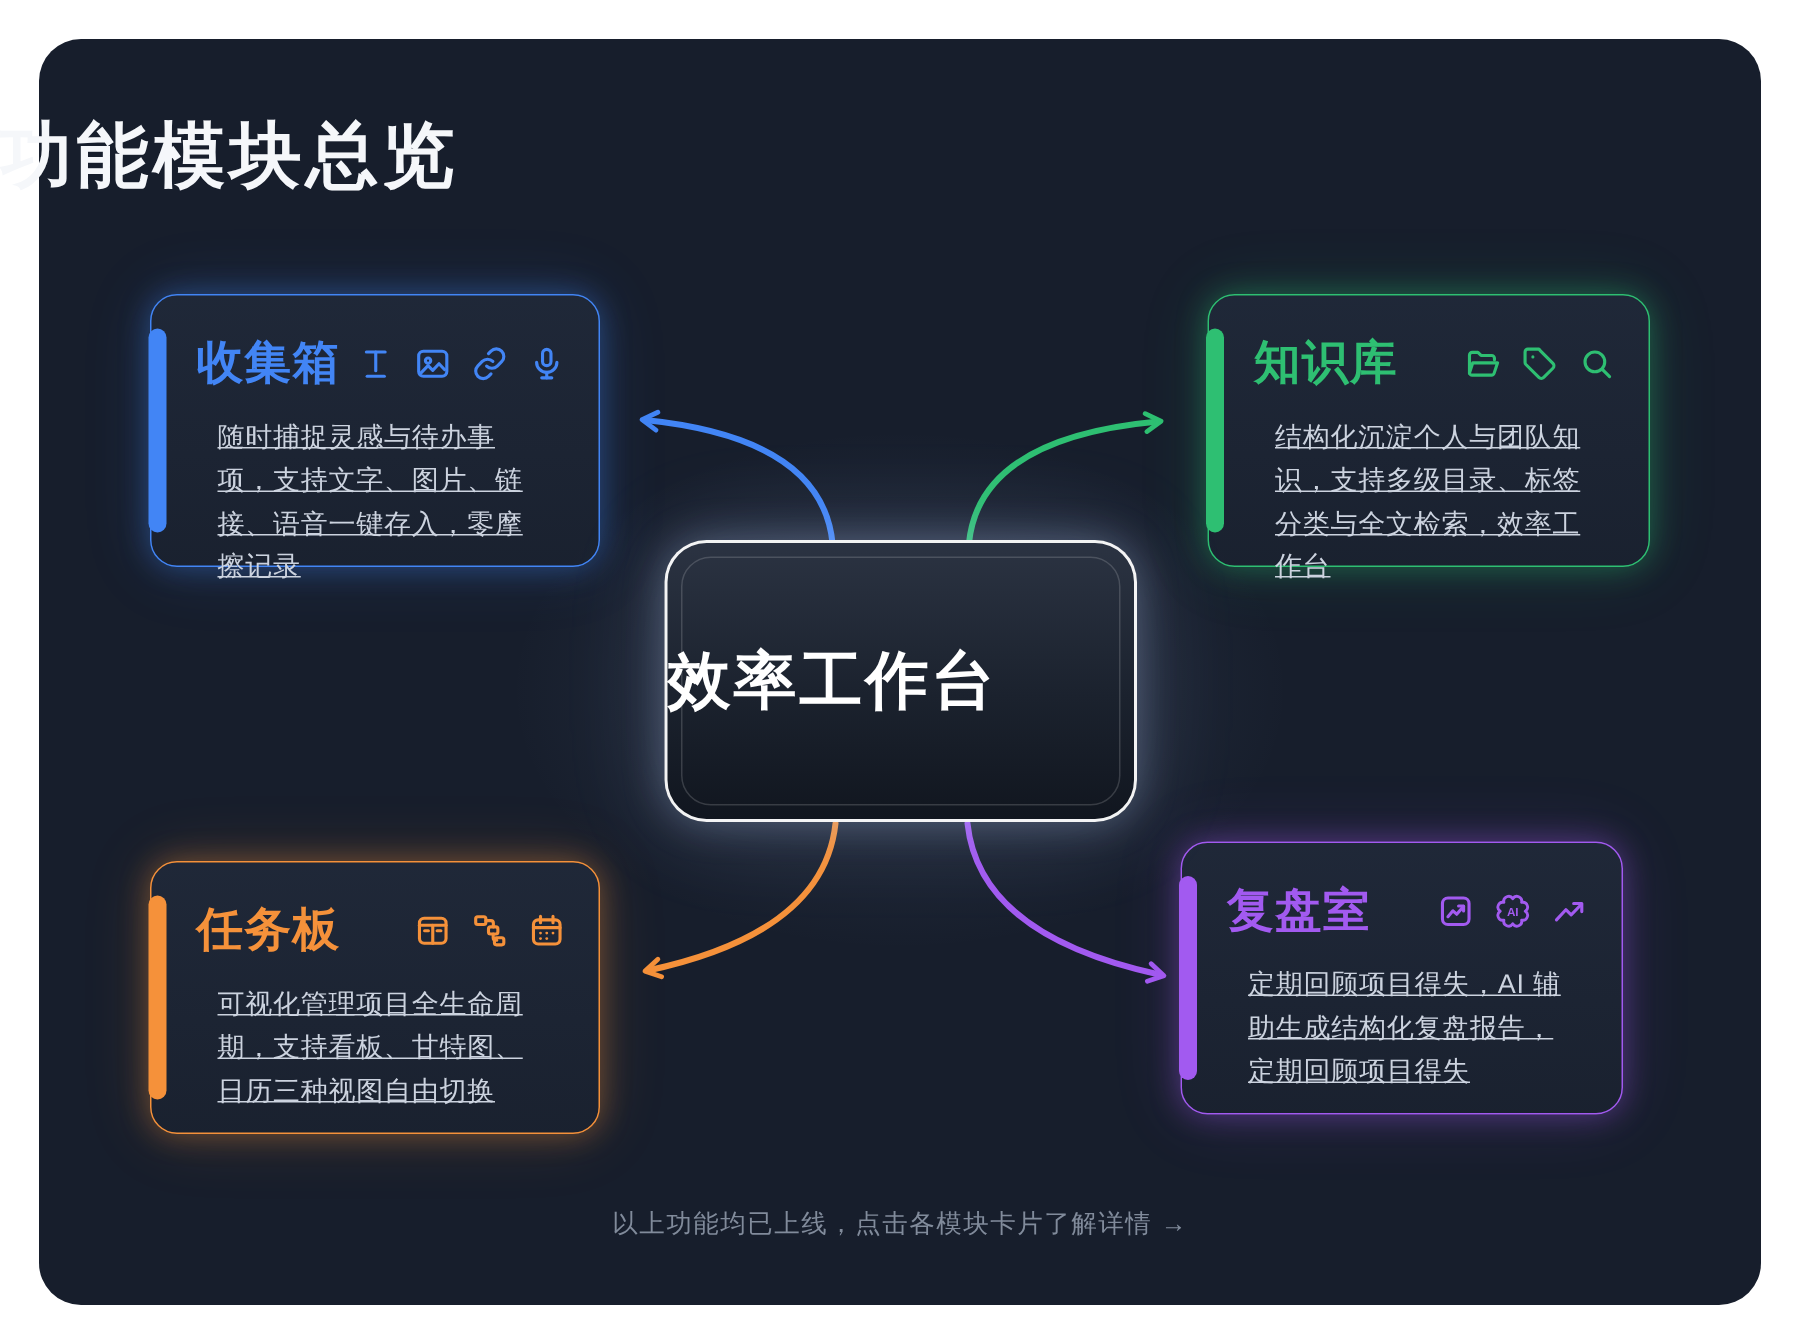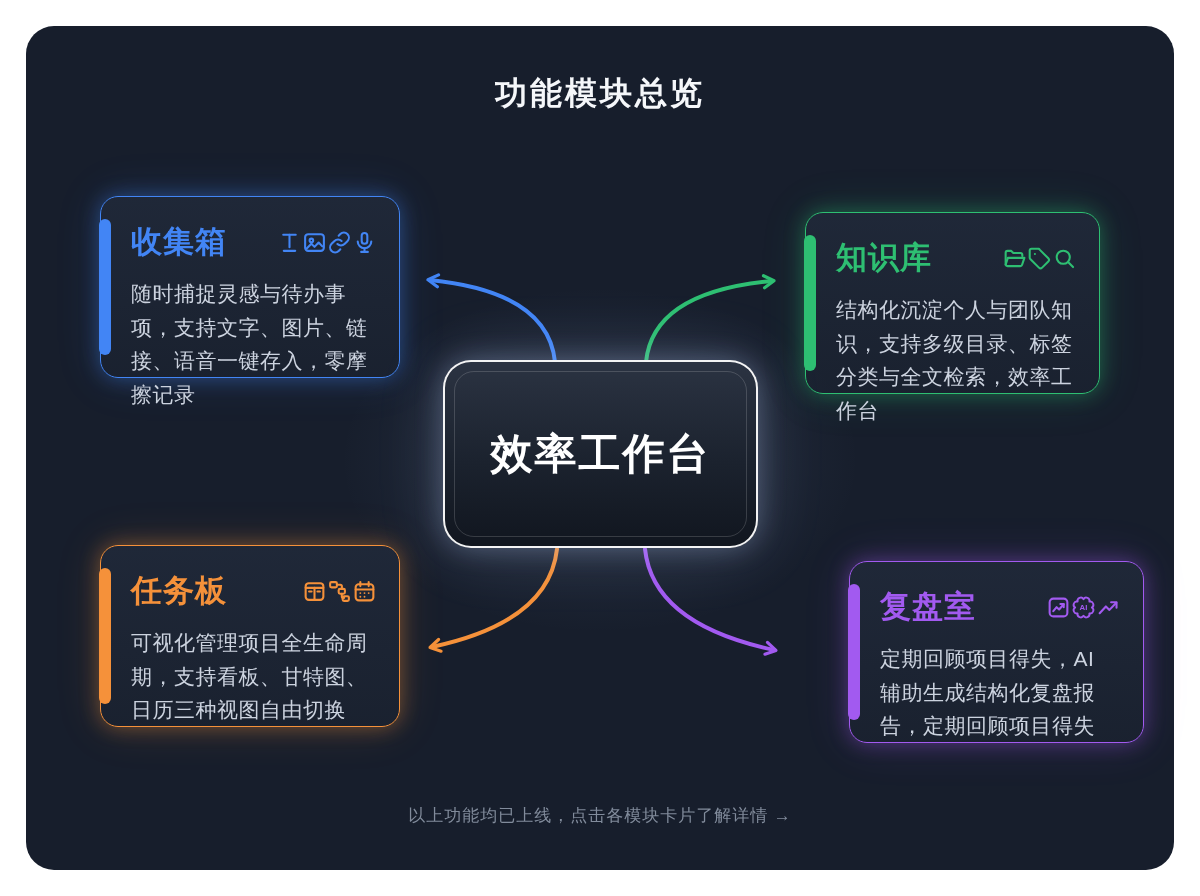--- a/index.html
+++ b/index.html
@@ -1,44 +1,44 @@
 <!DOCTYPE html>
 <html><head>
 <meta charset="utf-8">
 <style>
   html,body{margin:0;padding:0;background:#ffffff;}
   .canvas{position:relative;width:1200px;height:896px;background:#ffffff;overflow:hidden;
           font-family:"Liberation Sans","DejaVu Sans",sans-serif;}
   .panel{position:absolute;left:26px;top:26px;right:26px;bottom:26px;background:#171e2c;
          border-radius:28px;}
-  .page-title{position:absolute;left:0;top:72px;width:100%;text-align:center;margin:0;
-              color:#f5f7fa;font-size:32px;font-weight:800;letter-spacing:3px;}
+  .page-title{position:absolute;left:0;top:72px;width:100%;text-align:left;margin:0;
+              color:#f5f7fa;font-size:48px;font-weight:800;letter-spacing:3px;}
   .center-glow{position:absolute;left:330px;top:280px;width:540px;height:360px;pointer-events:none;
                background:radial-gradient(ellipse at center,rgba(160,190,235,0.13),rgba(160,190,235,0.0) 68%);}
   svg.arrows{position:absolute;left:0;top:0;width:1200px;height:896px;pointer-events:none;}
 
   .card{position:absolute;width:300px;height:182px;box-sizing:border-box;border-radius:18px;
         background:linear-gradient(180deg,rgba(38,48,66,0.55),rgba(28,36,50,0.55));
         border:1.5px solid var(--accent);
         box-shadow:0 0 20px 0 color-mix(in srgb,var(--accent) 38%,transparent),
                    0 0 46px 0 color-mix(in srgb,var(--accent) 16%,transparent);
         padding:24px 22px 0 30px;cursor:pointer;}
   .accent-bar{position:absolute;left:-2px;top:22px;bottom:22px;width:12px;border-radius:6px;
               background:var(--accent);}
   .card-head{display:flex;justify-content:space-between;}
   .card-title{margin:0;font-size:31px;font-weight:800;color:var(--accent);letter-spacing:1px;}
-  .card-icons{display:flex;align-items:center;color:var(--accent);}
+  .card-icons{display:flex;align-items:center;gap:13px;color:var(--accent);}
   .card-icons svg{display:block;}
-  .card-desc{margin:14px 0 0;color:#ccd3df;font-size:21px;line-height:1.6;letter-spacing:0.5px;}
+  .card-desc{margin:14px 14px 0;color:#ccd3df;font-size:18px;line-height:1.6;letter-spacing:0.5px;text-decoration:underline;}
 
   .center-node{position:absolute;left:443px;top:360px;width:315px;height:188px;box-sizing:border-box;
                border:2.5px solid rgba(255,255,255,0.95);border-radius:28px;
                background:linear-gradient(180deg,#2b3342 0%,#1b222e 55%,#11161f 100%);
                box-shadow:0 0 28px rgba(190,210,255,0.30),0 0 70px rgba(190,210,255,0.14);
-               display:flex;flex-direction:column;align-items:center;justify-content:center;}
+               display:flex;flex-direction:column;justify-content:center;}
   .center-node::before{content:"";position:absolute;left:9px;top:9px;right:9px;bottom:9px;
                border:1.5px solid rgba(255,255,255,0.16);border-radius:20px;pointer-events:none;}
   .center-title{margin:0;color:#ffffff;font-size:42px;font-weight:800;letter-spacing:2px;}
   .center-subtitle{margin:12px 0 0;color:#eef1f6;font-size:23px;font-weight:500;letter-spacing:1px;}
 
   .footer-note{position:absolute;left:0;top:804px;width:100%;text-align:center;
                color:#818b9b;font-size:17px;letter-spacing:1px;}
 </style>
 </head>
 <body>
@@ -93,21 +93,21 @@
           <rect x="9.3" y="2.8" width="5.4" height="10.4" rx="2.7"></rect>
             <path d="M5.5 11a6.5 6.5 0 0 0 13 0"></path>
             <path d="M12 17.5V21"></path>
             <path d="M8.8 21h6.4"></path>
         </svg>
       </div>
     </div>
     <p class="card-desc">随时捕捉灵感与待办事项，支持文字、图片、链接、语音一键存入，零摩擦记录</p>
   </div>
 
-  <div class="card" style="left: 805px; top: 212px; width: 295px; --accent: #2ebf72;">
+  <div class="card" style="left: 805px; top: 196px; width: 295px; --accent: #2ebf72;">
     <span class="accent-bar"></span>
     <div class="card-head">
       <h2 class="card-title">知识库</h2>
       <div class="card-icons">
         <svg width="25" height="25" viewBox="0 0 24 24" fill="none" stroke="currentColor" stroke-width="2" stroke-linecap="round" stroke-linejoin="round">
           <path d="M3.5 18V6.5a1.8 1.8 0 0 1 1.8-1.8h3.6l2 2h6.8a1.8 1.8 0 0 1 1.8 1.8v1"></path>
           <path d="M3.5 18l2.1-6.6h15.9L19.3 18a1.8 1.8 0 0 1-1.7 1.3H5.2A1.8 1.8 0 0 1 3.5 18z"></path>
         </svg>
         <svg width="25" height="25" viewBox="0 0 24 24" fill="none" stroke="currentColor" stroke-width="2" stroke-linecap="round" stroke-linejoin="round">
           <path d="M11.2 2.6H4.4a1.8 1.8 0 0 0-1.8 1.8v6.8a1.8 1.8 0 0 0 .53 1.27l8.3 8.3a2.2 2.2 0 0 0 3.1 0l5.9-5.9a2.2 2.2 0 0 0 0-3.1l-8.3-8.3a1.8 1.8 0 0 0-0.93-.87z"></path>
@@ -115,21 +115,21 @@
         </svg>
         <svg width="25" height="25" viewBox="0 0 24 24" fill="none" stroke="currentColor" stroke-width="2" stroke-linecap="round" stroke-linejoin="round">
           <circle cx="10.8" cy="10.8" r="6.3"></circle>
             <path d="M15.4 15.4 20.2 20.2"></path>
         </svg>
       </div>
     </div>
     <p class="card-desc">结构化沉淀个人与团队知识，支持多级目录、标签分类与全文检索，效率工作台</p>
   </div>
 
-  <div class="card" style="left: 100px; top: 545px; --accent: #f5913a;">
+  <div class="card" style="left: 100px; top: 574px; --accent: #f5913a;">
     <span class="accent-bar"></span>
     <div class="card-head">
       <h2 class="card-title">任务板</h2>
       <div class="card-icons">
         <svg width="25" height="25" viewBox="0 0 24 24" fill="none" stroke="currentColor" stroke-width="2" stroke-linecap="round" stroke-linejoin="round">
           <rect x="3.5" y="4" width="17" height="16" rx="3"></rect>
             <path d="M3.5 8.5h17"></path>
             <path d="M12 8.5V20"></path>
             <path d="M6.8 12h2.4"></path>
             <path d="M14.8 12h2.4"></path>
@@ -150,21 +150,21 @@
             <circle cx="12" cy="13.5" r="0.9" fill="currentColor" stroke="none"></circle>
             <circle cx="16" cy="13.5" r="0.9" fill="currentColor" stroke="none"></circle>
           <circle cx="8" cy="17" r="0.9" fill="currentColor" stroke="none"></circle>
             <circle cx="12" cy="17" r="0.9" fill="currentColor" stroke="none"></circle>
         </svg>
       </div>
     </div>
     <p class="card-desc">可视化管理项目全生命周期，支持看板、甘特图、日历三种视图自由切换</p>
   </div>
 
-  <div class="card" style="left: 849px; top: 561px; width: 295px; --accent: #a25af0;">
+  <div class="card" style="left: 787px; top: 561px; width: 295px; --accent: #a25af0;">
     <span class="accent-bar"></span>
     <div class="card-head">
       <h2 class="card-title">复盘室</h2>
       <div class="card-icons">
         <svg width="25" height="25" viewBox="0 0 24 24" fill="none" stroke="currentColor" stroke-width="2" stroke-linecap="round" stroke-linejoin="round">
           <rect x="3.5" y="3.5" width="17" height="17" rx="3.5"></rect>
             <path d="M7 15.5l3.2-3.8 2.4 2.2 4.4-5"></path>
             <path d="M13.8 8.6h3.2v3.2"></path>
         </svg>
         <svg width="25" height="25" viewBox="0 0 24 24" fill="none" stroke="currentColor" stroke-width="1.8" stroke-linecap="round" stroke-linejoin="round">

